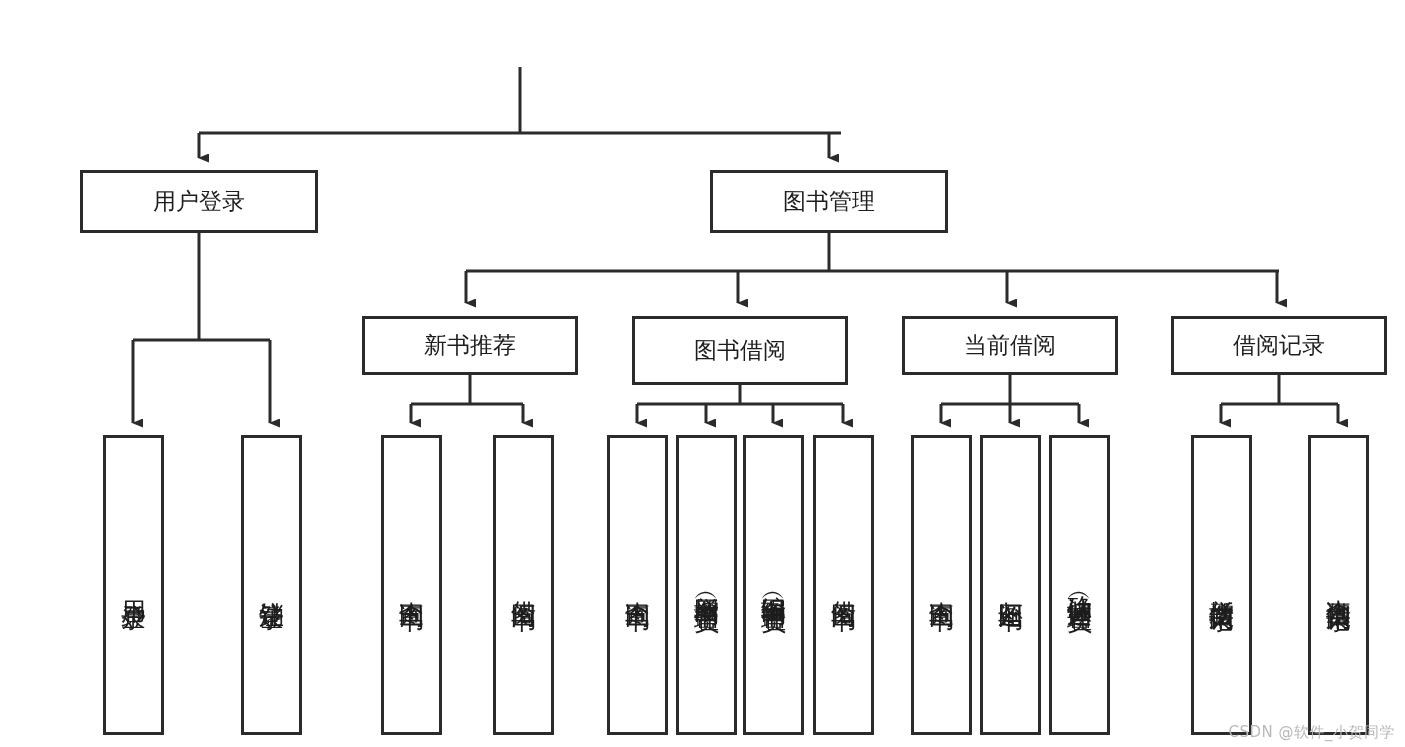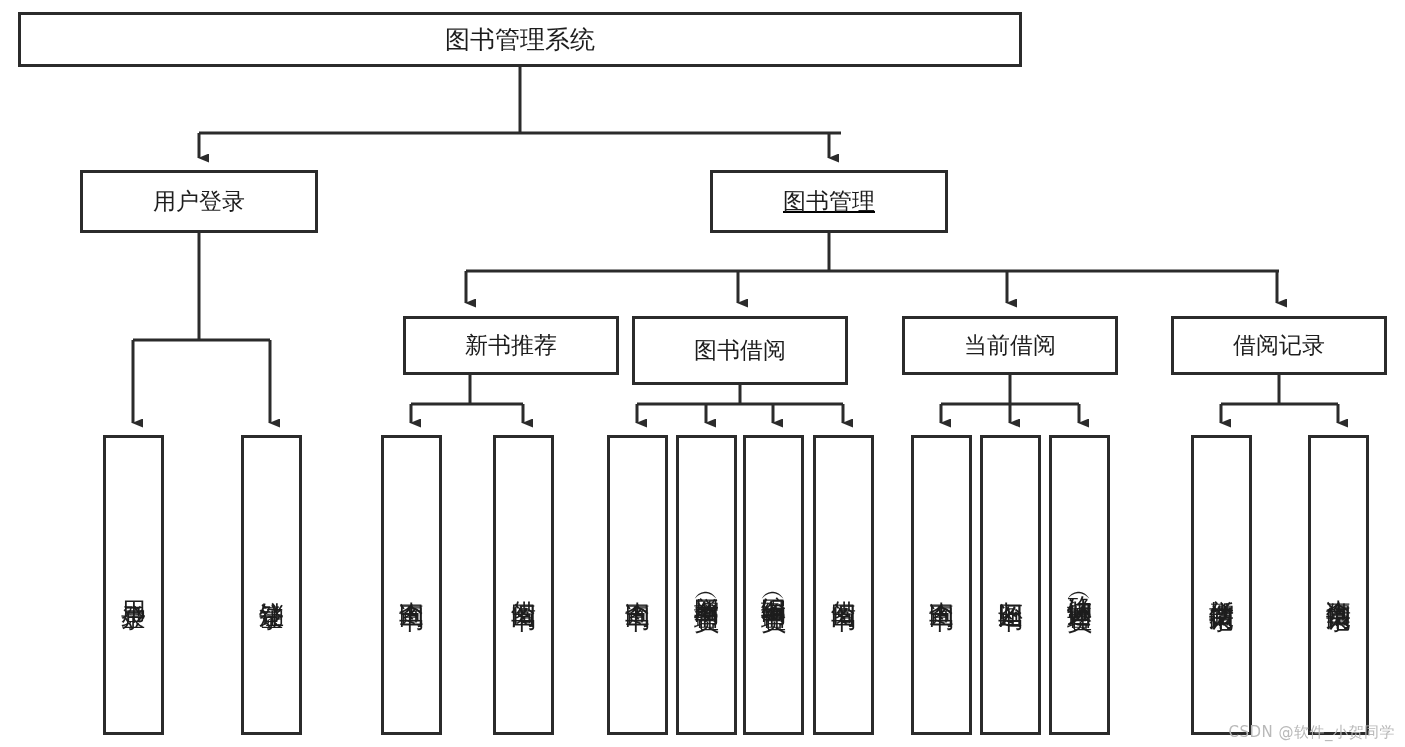--- a/index.html
+++ b/index.html
@@ -122,33 +122,30 @@
     <path class="ln" d="M941,404 L941,423" marker-end="url(#arrow)"></path>
     <path class="ln" d="M1010,404 L1010,423" marker-end="url(#arrow)"></path>
     <path class="ln" d="M1079,404 L1079,423" marker-end="url(#arrow)"></path>
 
     <path class="ln" d="M1279,375 L1279,404"></path>
     <path class="ln" d="M1221,404 L1338,404"></path>
     <path class="ln" d="M1221,404 L1221,423" marker-end="url(#arrow)"></path>
     <path class="ln" d="M1338,404 L1338,423" marker-end="url(#arrow)"></path>
   </svg>
 
-  <div class="node n-root" style="left:18px;top:12px;width:1004px;height:55px;">
-    <span class="cap">图书管理系统</span>
-  </div>
 
   <div class="node n-mid" style="left:80px;top:170px;width:238px;height:63px;">
     <span class="cap">用户登录</span>
   </div>
 
-  <div class="node n-mid" style="left:710px;top:170px;width:238px;height:63px;text-decoration:underline;">
+  <div class="node n-mid" style="left:710px;top:170px;width:238px;height:63px;">
     <span class="cap">图书管理</span>
   </div>
 
-  <div class="node n-mid" style="left:362px;top:316px;width:216px;height:59px;margin-left:41px;">
+  <div class="node n-mid" style="left:362px;top:316px;width:216px;height:59px;">
     <span class="cap">新书推荐</span>
   </div>
 
   <div class="node n-mid" style="left:632px;top:316px;width:216px;height:69px;">
     <span class="cap">图书借阅</span>
   </div>
 
   <div class="node n-mid" style="left:902px;top:316px;width:216px;height:59px;">
     <span class="cap">当前借阅</span>
   </div>

